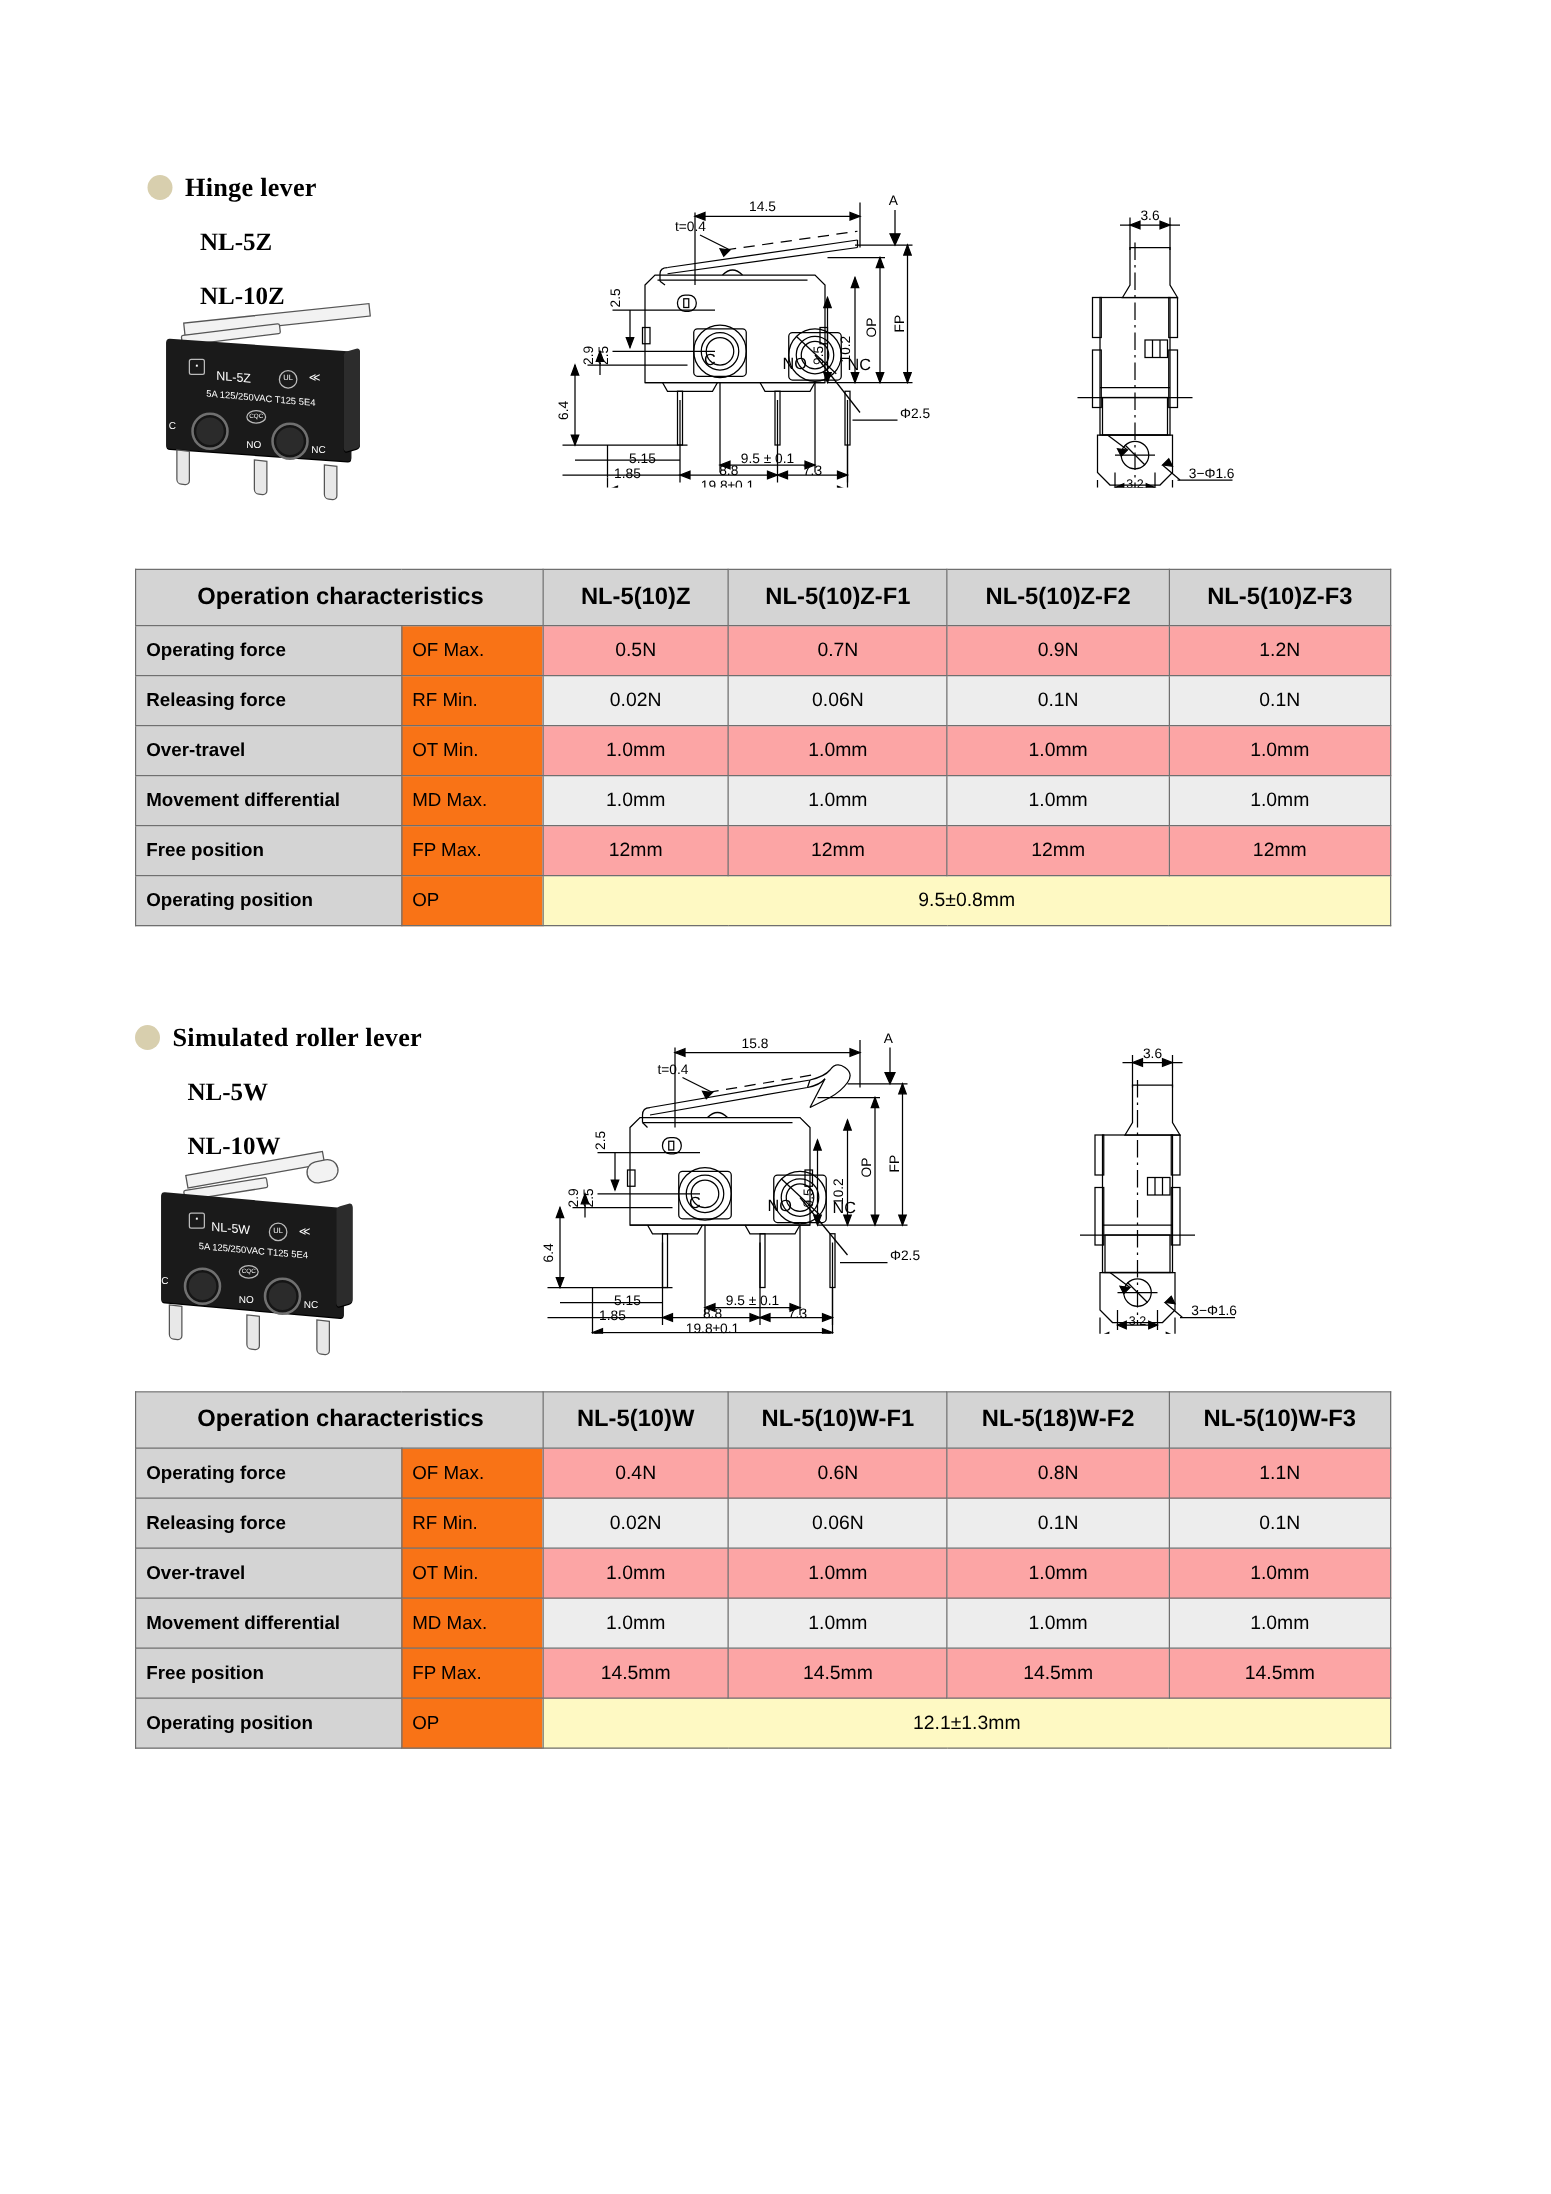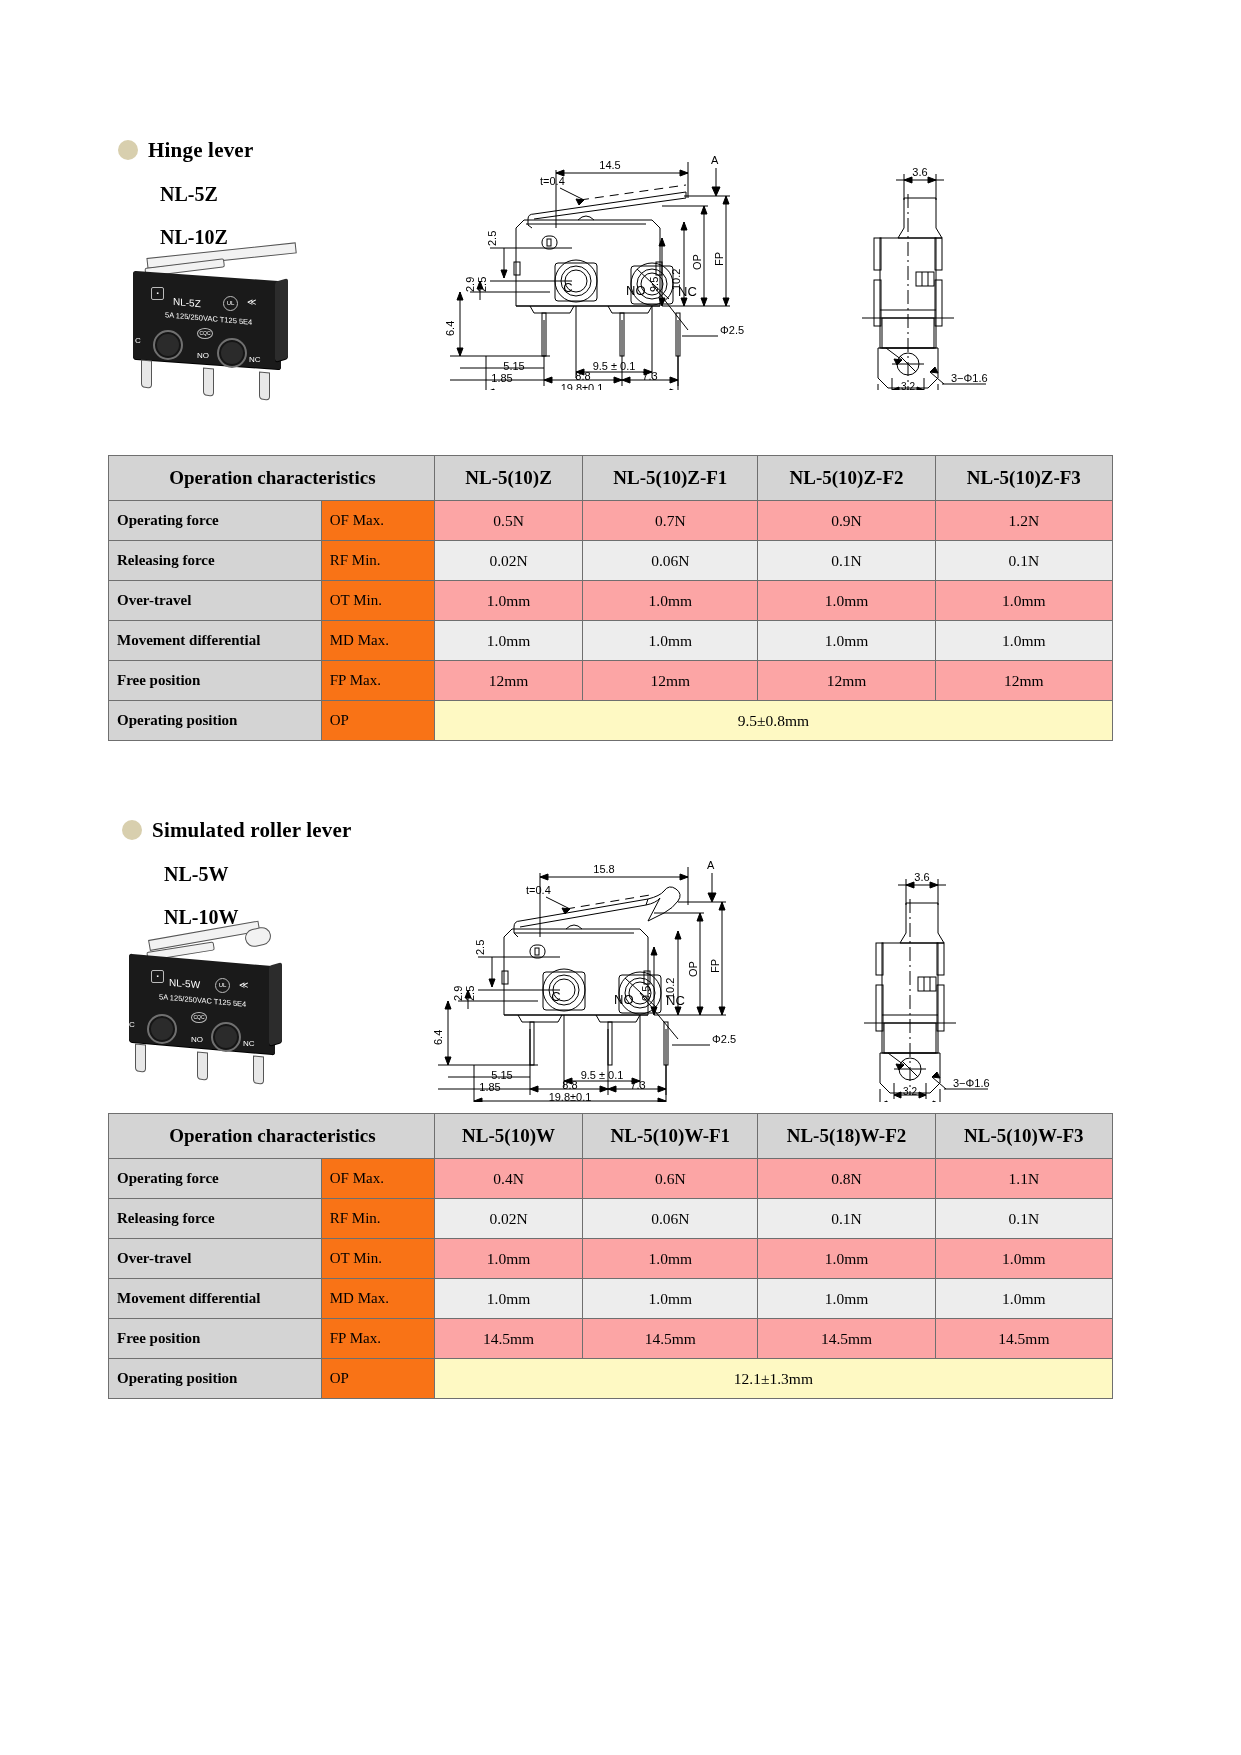--- a/index.html
+++ b/index.html
@@ -42,21 +42,21 @@
   .ph-lbl{position:absolute;color:#fff;font-size:8px;font-family:"Liberation Sans",sans-serif;}
   .ph-badge{position:absolute;border:1px solid #bbb;border-radius:50%;color:#fff;font-size:6px;text-align:center;font-family:"Liberation Sans",sans-serif;}
 
   
   .dwg{position:absolute;}
   .dwg svg{display:block;}
 
   
   table.spec{
     position:absolute;border-collapse:collapse;
-    font-family:Liberation Serif, serif;
+    font-family:Liberation Sans, sans-serif;
     table-layout:fixed;
   }
   table.spec td{
     border:1px solid #6f6f6f;
     padding:0 8px;
     font-size:15.5px;
     height:40px;
     box-sizing:border-box;
   }
   table.spec tr.hdr td{
@@ -350,21 +350,21 @@
       <td class="val">12mm</td>
     </tr>
     <tr>
       <td class="name">Operating position</td>
       <td class="abbr">OP</td>
       <td class="wide" colspan="4">9.5±0.8mm</td>
     </tr>
   </tbody>
     </table>
 
-  <div class="sec-head" style="left:122px;top:818px;">
+  <div class="sec-head" style="left:108px;top:818px;">
     <div>
       <span class="bullet"></span><span class="sec-title">Simulated roller lever</span>
     </div>
     <div class="model">NL-5W</div>
     <div class="model">NL-10W</div>
   </div>
 
   <div class="photo" style="left:115px;top:930px;width:190px;height:140px;">
     <div class="ph-lever" style="left:34px;top:10px;width:110px;height:9px;transform:rotate(-10deg);transform-origin:left center;"></div>
     <div class="ph-lever" style="left:130px;top:-2px;width:24px;height:16px;border-radius:10px;transform:rotate(-12deg);"></div>
@@ -380,21 +380,21 @@
     <div class="ph-hole" style="left:32px;top:84px;width:26px;height:26px;"></div>
     <div class="ph-hole" style="left:96px;top:92px;width:26px;height:26px;"></div>
     <div class="ph-lbl" style="left:14px;top:90px;">C</div>
     <div class="ph-lbl" style="left:76px;top:105px;">NO</div>
     <div class="ph-lbl" style="left:128px;top:109px;">NC</div>
     <div class="ph-pin" style="left:20px;top:114px;width:9px;height:26px;transform:skewY(6deg);"></div>
     <div class="ph-pin" style="left:82px;top:122px;width:9px;height:26px;transform:skewY(6deg);"></div>
     <div class="ph-pin" style="left:138px;top:126px;width:9px;height:26px;transform:skewY(6deg);"></div>
   </div>
 
-  <div class="dwg" style="left:420px;top:847px;">
+  <div class="dwg" style="left:420px;top:812px;">
     <svg width="620" height="255" viewBox="0 0 620 255">
       <g stroke="#000" fill="none" stroke-width="1" shape-rendering="geometricPrecision">
 
         <line x1="120" y1="26" x2="120" y2="90"></line>
         <line x1="268" y1="20" x2="268" y2="58"></line>
         <line x1="120" y1="30" x2="268" y2="30"></line>
         <path d="M120 30 l8 -3 v6 z" fill="#000"></path>
         <path d="M268 30 l-8 -3 v6 z" fill="#000"></path>
 
         <path d="M100 74 l128 -22 q12 -3 16 -8 q5 -7 12 -2 q7 5 2 12 q-5 7 -14 12 l-16 8"></path>

